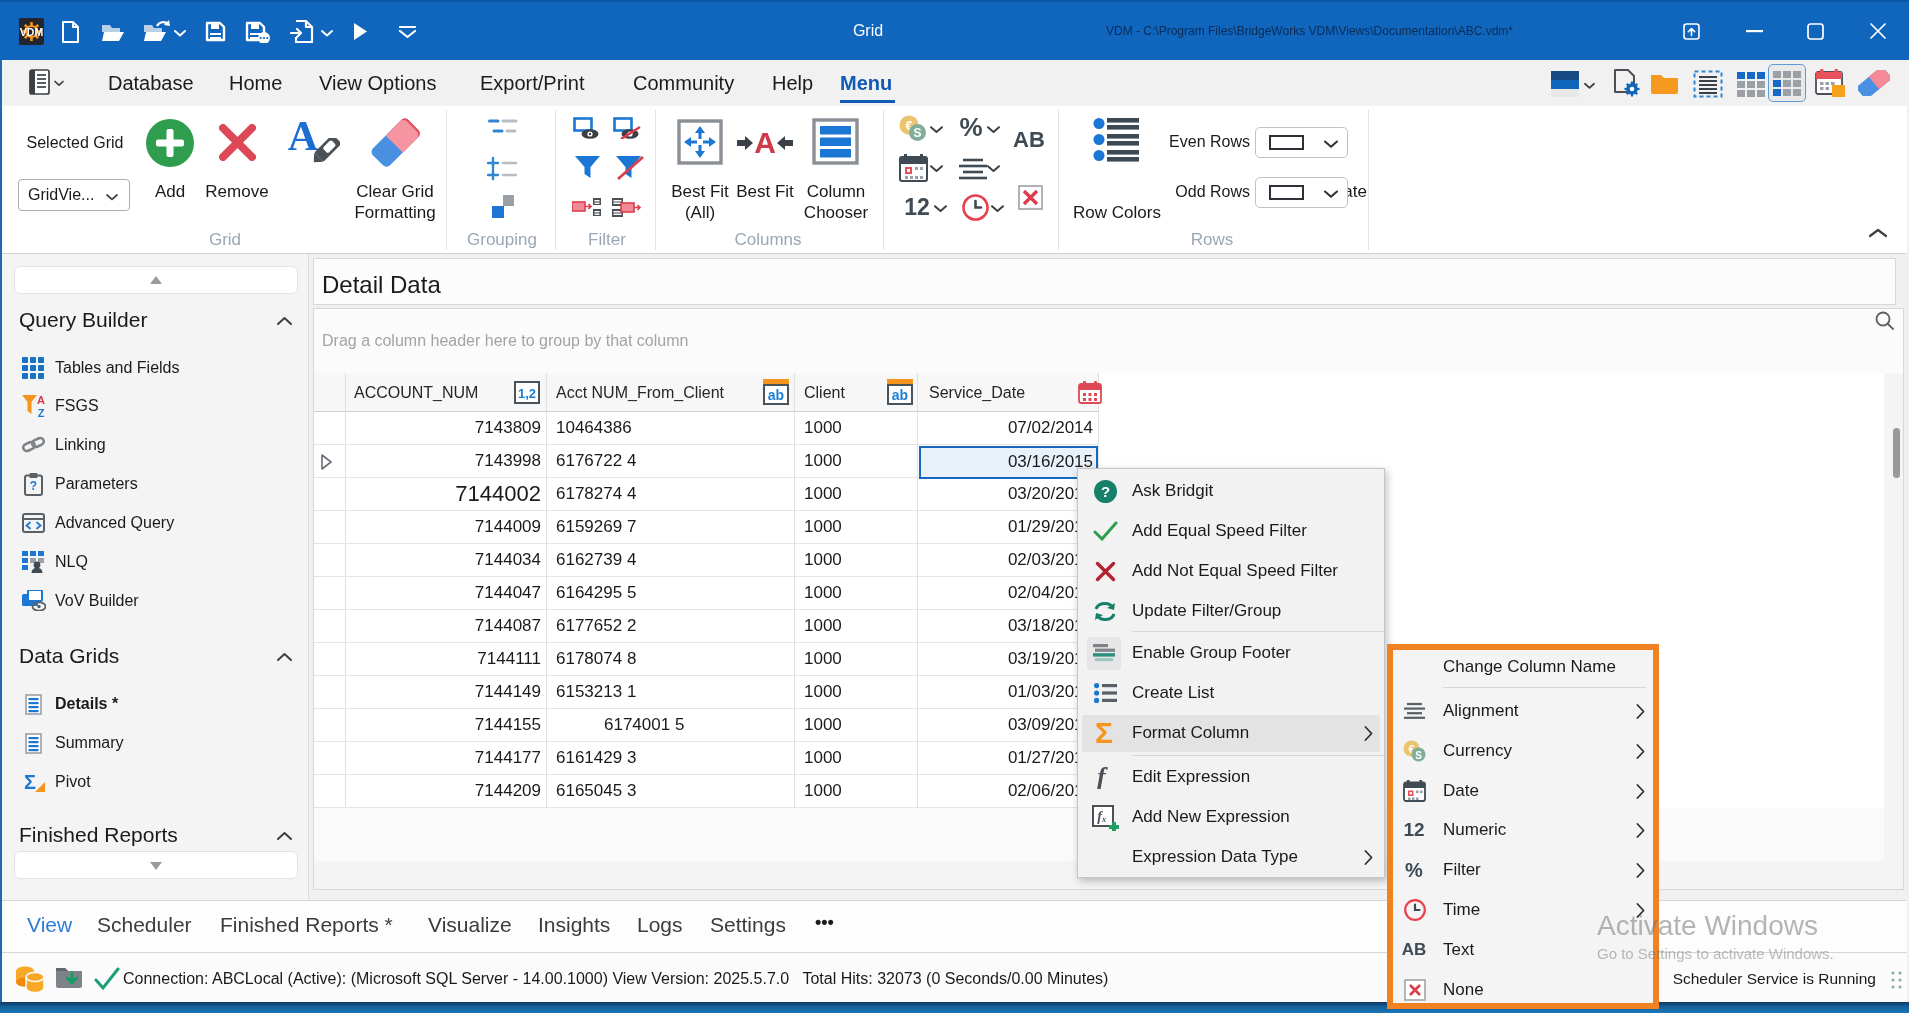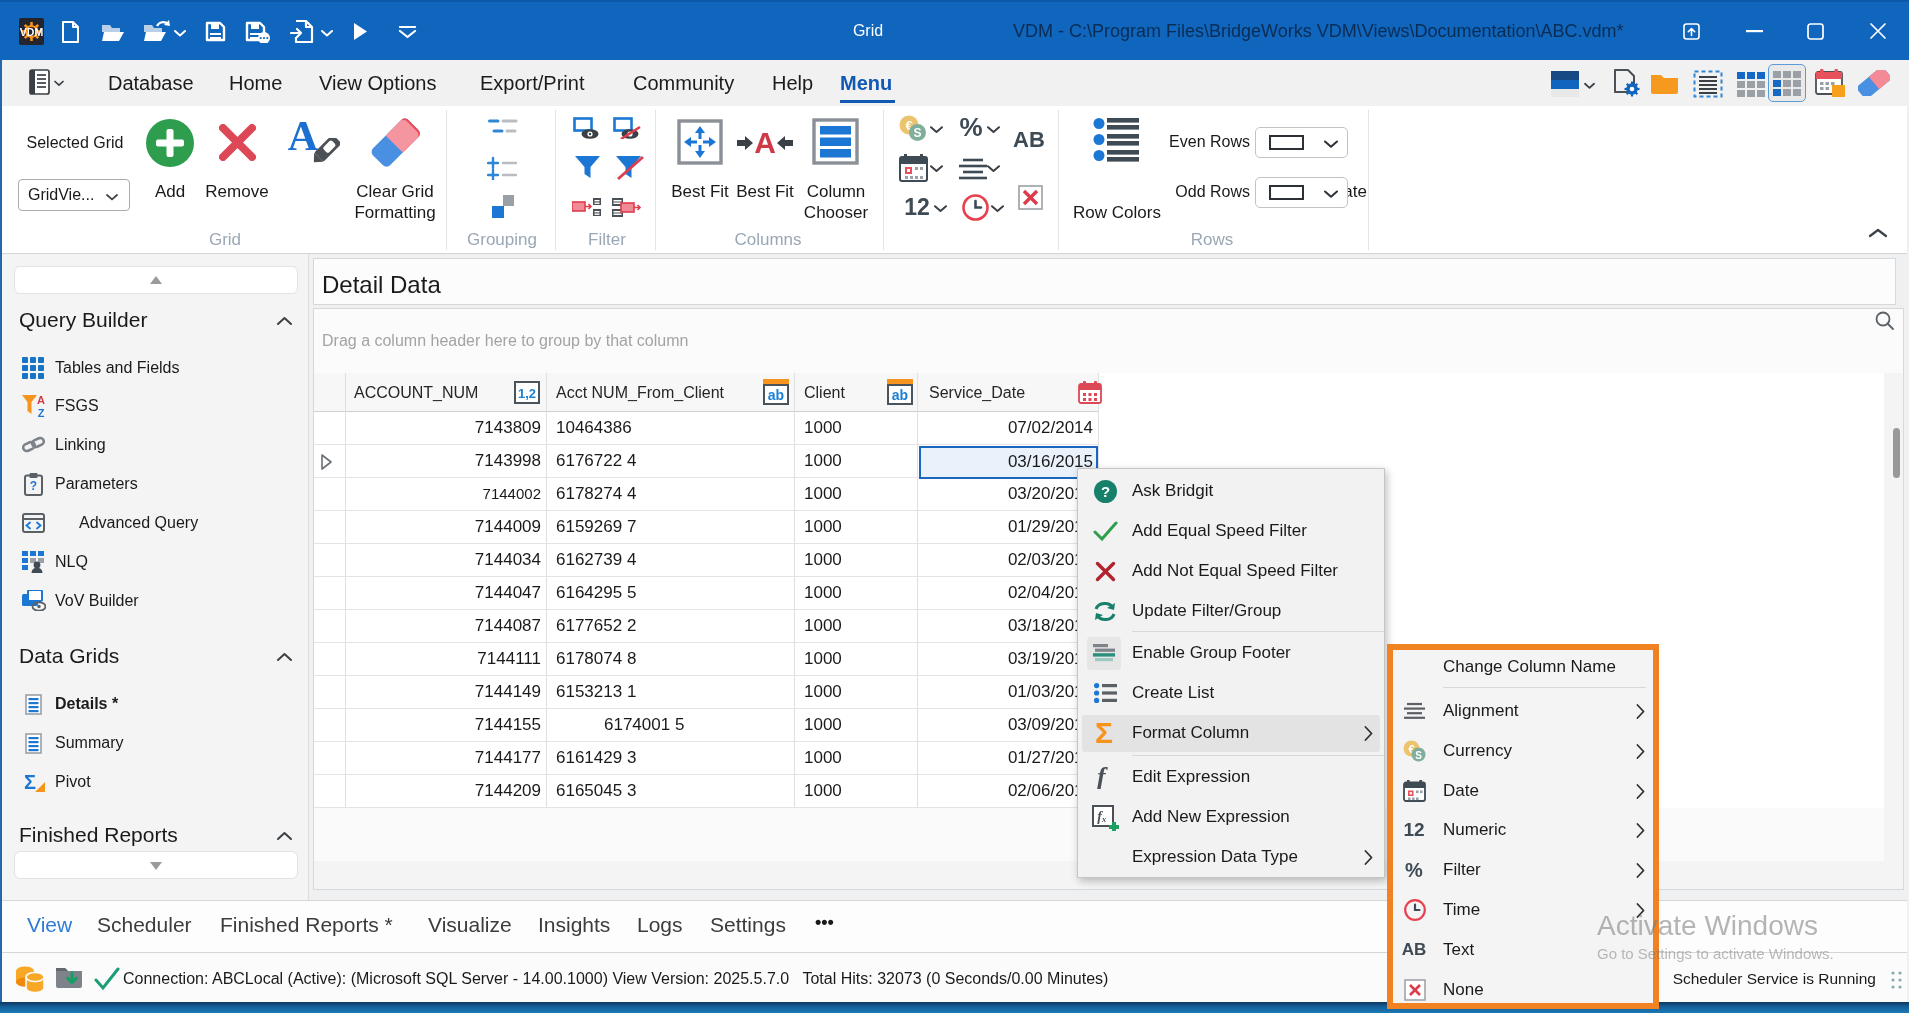--- a/index.html
+++ b/index.html
@@ -70,21 +70,21 @@
 <svg class="abs" style="left:321.0px;top:28.25px;" width="12" height="12" viewBox="0 0 12 12">
       <path d="M1 3.0 L6.0 7.4399999999999995 L11 3.0" fill="none" stroke="#ffffff" stroke-width="2.0" stroke-linecap="round" stroke-linejoin="round"></path>
     </svg>
 <svg class="abs" style="left:352px;top:22px;" width="16" height="19" viewBox="0 0 16 19">
       <path d="M2 1 L15 9.5 L2 18 z" fill="#ffffff"></path>
     </svg>
 <svg class="abs" style="left:398px;top:26px;" width="19" height="13" viewBox="0 0 19 13">
       <path d="M2 1 h15 M2 5 l7.5 6 L17 5" fill="none" stroke="#ffffff" stroke-width="2.2" stroke-linecap="round" stroke-linejoin="round"></path>
     </svg>
 <div class="t" style="left:618px;top:18px;width:500px;text-align:center;height:26px;line-height:26px;font-size:16px;color:#ffffff;font-weight:400;">Grid</div>
-<div class="t" style="left:1013px;top:18px;width:500px;text-align:left;height:26px;line-height:26px;font-size:18px;color:#0a2d55;font-weight:400;">VDM - C:\Program Files\BridgeWorks VDM\Views\Documentation\ABC.vdm*</div>
+<div class="t" style="left:1013px;top:18px;width:500px;text-align:right;height:26px;line-height:26px;font-size:12px;color:#0a2d55;font-weight:400;">VDM - C:\Program Files\BridgeWorks VDM\Views\Documentation\ABC.vdm*</div>
 <svg class="abs" style="left:1683px;top:23px;" width="17" height="17" viewBox="0 0 17 17">
       <rect x="1" y="1" width="15" height="15" rx="2.5" fill="none" stroke="#ffffff" stroke-width="1.6"></rect>
       <path d="M8.5 12.5 v-6.5 m-3.2 2.7 l3.2 -3.2 l3.2 3.2" fill="none" stroke="#ffffff" stroke-width="1.6" stroke-linecap="round" stroke-linejoin="round"></path>
     </svg>
 <svg class="abs" style="left:1746px;top:30px;" width="17" height="3" viewBox="0 0 17 3">
       <rect x="0" y="0" width="17" height="2.2" fill="#ffffff"></rect>
     </svg>
 <svg class="abs" style="left:1807px;top:23px;" width="17" height="17" viewBox="0 0 17 17">
       <rect x="1" y="1" width="15" height="15" rx="2.5" fill="none" stroke="#ffffff" stroke-width="1.7"></rect>
     </svg>
@@ -314,20 +314,21 @@
         <path d="M39 23 l-7 5 v-10 z"></path>
       </g>
 <g stroke="#1c77d4" stroke-width="3">
         <line x1="23" y1="13" x2="23" y2="20"></line>
         <line x1="23" y1="33" x2="23" y2="26"></line>
         <line x1="13" y1="23" x2="20" y2="23"></line>
         <line x1="33" y1="23" x2="26" y2="23"></line>
       </g>
     </svg>
 <div class="t" style="left:450px;top:179px;width:500px;text-align:center;height:26px;line-height:26px;font-size:17px;color:#1a1a1a;font-weight:400;">Best Fit</div>
+<div class="t" style="left:450px;top:200px;width:500px;text-align:center;height:26px;line-height:26px;font-size:17px;color:#1a1a1a;font-weight:400;">(All)</div>
 <svg class="abs" style="left:737px;top:126px;" width="56" height="34" viewBox="0 0 56 34">
       <text x="28" y="27" font-size="30" font-weight="bold" fill="#d03a48" text-anchor="middle" font-family="Liberation Sans">A</text>
 <g fill="#3a4045">
         <path d="M0 14 h8 v-4 l8 7 l-8 7 v-4 h-8 z"></path>
         <path d="M56 14 h-8 v-4 l-8 7 l8 7 v-4 h8 z"></path>
       </g>
     </svg>
 <div class="t" style="left:515px;top:179px;width:500px;text-align:center;height:26px;line-height:26px;font-size:17px;color:#1a1a1a;font-weight:400;">Best Fit</div>
 <svg class="abs" style="left:812px;top:118px;" width="47" height="47" viewBox="0 0 47 47">
       <rect x="2" y="2" width="43" height="43" fill="none" stroke="#8a9096" stroke-width="3.4"></rect>
@@ -438,21 +439,21 @@
       <path d="M6 0 L12 8 L0 8 z" fill="#9b9b9b"></path>
     </svg>
 <div class="t" style="left:19px;top:307px;height:26px;line-height:26px;font-size:21px;color:#1a1a1a;font-weight:400;">Query Builder</div>
 <svg class="abs" style="left:276px;top:315px;" width="17" height="12" viewBox="0 0 17 12">
       <path d="M2 9 L8.5 3 L15 9" fill="none" stroke="#3a4045" stroke-width="2.0" stroke-linecap="round" stroke-linejoin="round"></path>
     </svg>
 <div class="t" style="left:55px;top:355px;height:26px;line-height:26px;font-size:16px;color:#1a1a1a;font-weight:400;">Tables and Fields</div>
 <div class="t" style="left:55px;top:393px;height:26px;line-height:26px;font-size:16px;color:#1a1a1a;font-weight:400;">FSGS</div>
 <div class="t" style="left:55px;top:432px;height:26px;line-height:26px;font-size:16px;color:#1a1a1a;font-weight:400;">Linking</div>
 <div class="t" style="left:55px;top:471px;height:26px;line-height:26px;font-size:16px;color:#1a1a1a;font-weight:400;">Parameters</div>
-<div class="t" style="left:55px;top:510px;height:26px;line-height:26px;font-size:16px;color:#1a1a1a;font-weight:400;margin-left:24px;">Advanced Query</div>
+<div class="t" style="left:55px;top:510px;height:26px;line-height:26px;font-size:16px;color:#1a1a1a;font-weight:400;">Advanced Query</div>
 <div class="t" style="left:55px;top:549px;height:26px;line-height:26px;font-size:16px;color:#1a1a1a;font-weight:400;">NLQ</div>
 <div class="t" style="left:55px;top:588px;height:26px;line-height:26px;font-size:16px;color:#1a1a1a;font-weight:400;">VoV Builder</div>
 <svg class="abs" style="left:22px;top:357px;" width="22" height="22" viewBox="0 0 22 22">
       <g fill="#1673c6">
         <rect x="0" y="0" width="6" height="6" rx="1"></rect>
         <rect x="8" y="0" width="6" height="6" rx="1"></rect>
         <rect x="16" y="0" width="6" height="6" rx="1"></rect>
         <rect x="0" y="8" width="6" height="6" rx="1"></rect>
         <rect x="8" y="8" width="6" height="6" rx="1"></rect>
         <rect x="16" y="8" width="6" height="6" rx="1"></rect>
@@ -592,21 +593,21 @@
 <div class="t" style="right:1368px;top:415px;height:26px;line-height:26px;font-size:17px;color:#1a1a1a;font-weight:400;">7143809</div>
 <div class="t" style="left:556px;top:415px;height:26px;line-height:26px;font-size:17px;color:#1a1a1a;font-weight:400;">10464386</div>
 <div class="t" style="left:804px;top:415px;height:26px;line-height:26px;font-size:17px;color:#1a1a1a;font-weight:400;">1000</div>
 <div class="t" style="right:816px;top:415px;height:26px;line-height:26px;font-size:17px;color:#1a1a1a;font-weight:400;">07/02/2014</div>
 <div class="abs" style="left:314px;top:477px;width:784px;height:1px;background:#e4e4e4"></div>
 <div class="t" style="right:1368px;top:448px;height:26px;line-height:26px;font-size:17px;color:#1a1a1a;font-weight:400;">7143998</div>
 <div class="t" style="left:556px;top:448px;height:26px;line-height:26px;font-size:17px;color:#1a1a1a;font-weight:400;">6176722 4</div>
 <div class="t" style="left:804px;top:448px;height:26px;line-height:26px;font-size:17px;color:#1a1a1a;font-weight:400;">1000</div>
 <div class="t" style="right:816px;top:448px;height:26px;line-height:26px;font-size:17px;color:#1a1a1a;font-weight:400;">03/16/2015</div>
 <div class="abs" style="left:314px;top:510px;width:784px;height:1px;background:#e4e4e4"></div>
-<div class="t" style="right:1368px;top:481px;height:26px;line-height:26px;font-size:15px;color:#1a1a1a;font-weight:400;">7144002</div>
+<div class="t" style="right:1368px;top:481px;height:26px;line-height:26px;font-size:22px;color:#1a1a1a;font-weight:400;">7144002</div>
 <div class="t" style="left:556px;top:481px;height:26px;line-height:26px;font-size:17px;color:#1a1a1a;font-weight:400;">6178274 4</div>
 <div class="t" style="left:804px;top:481px;height:26px;line-height:26px;font-size:17px;color:#1a1a1a;font-weight:400;">1000</div>
 <div class="t" style="right:816px;top:481px;height:26px;line-height:26px;font-size:17px;color:#1a1a1a;font-weight:400;">03/20/2015</div>
 <div class="abs" style="left:314px;top:543px;width:784px;height:1px;background:#e4e4e4"></div>
 <div class="t" style="right:1368px;top:514px;height:26px;line-height:26px;font-size:17px;color:#1a1a1a;font-weight:400;">7144009</div>
 <div class="t" style="left:556px;top:514px;height:26px;line-height:26px;font-size:17px;color:#1a1a1a;font-weight:400;">6159269 7</div>
 <div class="t" style="left:804px;top:514px;height:26px;line-height:26px;font-size:17px;color:#1a1a1a;font-weight:400;">1000</div>
 <div class="t" style="right:816px;top:514px;height:26px;line-height:26px;font-size:17px;color:#1a1a1a;font-weight:400;">01/29/2015</div>
 <div class="abs" style="left:314px;top:576px;width:784px;height:1px;background:#e4e4e4"></div>
 <div class="t" style="right:1368px;top:547px;height:26px;line-height:26px;font-size:17px;color:#1a1a1a;font-weight:400;">7144034</div>

